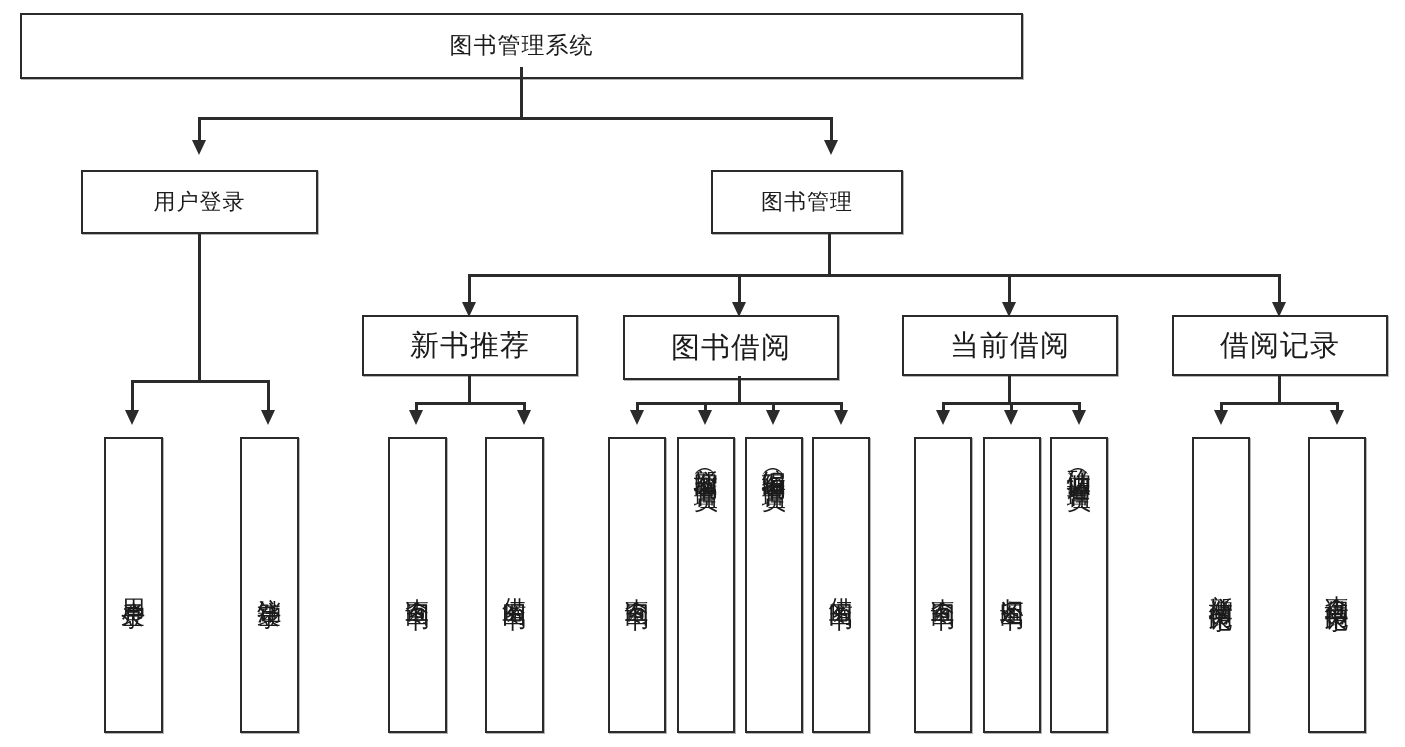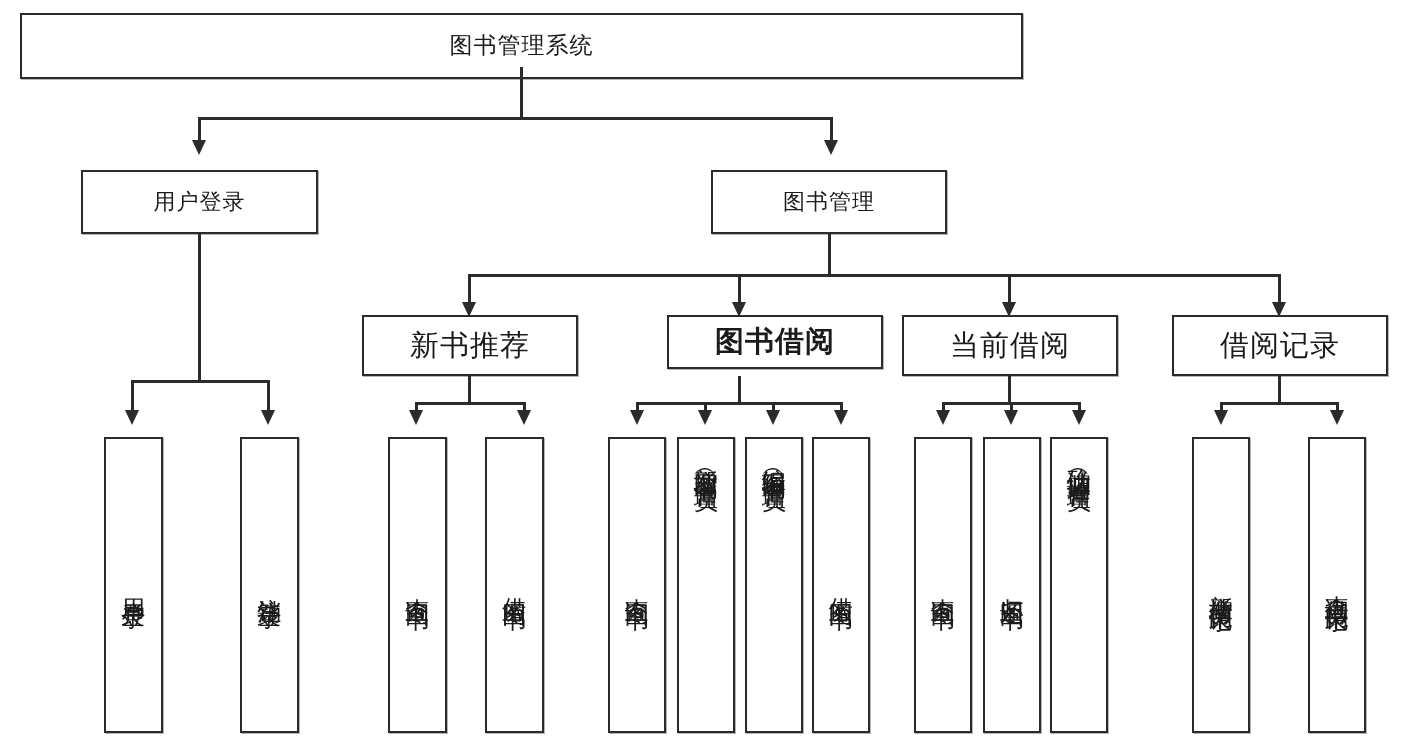--- a/index.html
+++ b/index.html
@@ -89,21 +89,21 @@
   <div class="h-line" style="left:198px;top:117px;width:634px;height:2.5px;"></div>
 
   <div class="v-line" style="left:198px;top:117px;width:2.5px;height:25px;"></div>
   <div class="v-line" style="left:830px;top:117px;width:2.5px;height:25px;"></div>
   <div class="arrow" style="left:192px;top:140px;"></div>
   <div class="arrow" style="left:824px;top:140px;"></div>
 
   <div class="node lvl2" style="left:81px;top:170px;width:237px;height:64px;">
     <span class="label">用户登录</span>
   </div>
-  <div class="node lvl2" style="left:711px;top:170px;width:236px;height:64px;">
+  <div class="node lvl2" style="left:711px;top:170px;width:192px;height:64px;">
     <span class="label">图书管理</span>
   </div>
 
   <div class="v-line" style="left:198px;top:234px;width:2.5px;height:148px;"></div>
   <div class="h-line" style="left:131px;top:380px;width:138px;height:2.5px;"></div>
   <div class="v-line" style="left:131px;top:380px;width:2.5px;height:32px;"></div>
   <div class="v-line" style="left:267px;top:380px;width:2.5px;height:32px;"></div>
   <div class="arrow" style="left:125px;top:410px;"></div>
   <div class="arrow" style="left:261px;top:410px;"></div>
 
@@ -114,21 +114,21 @@
   <div class="v-line" style="left:1008px;top:274px;width:2.5px;height:30px;"></div>
   <div class="v-line" style="left:1278px;top:274px;width:2.5px;height:30px;"></div>
   <div class="arrow" style="left:462px;top:302px;"></div>
   <div class="arrow" style="left:732px;top:302px;"></div>
   <div class="arrow" style="left:1002px;top:302px;"></div>
   <div class="arrow" style="left:1272px;top:302px;"></div>
 
   <div class="node lvl3" style="left:362px;top:315px;width:216px;height:61px;">
     <span class="label">新书推荐</span>
   </div>
-  <div class="node lvl3" style="left:667px;top:315px;width:216px;height:54px;font-weight:bold;">
+  <div class="node lvl3" style="left:623px;top:315px;width:216px;height:65px;">
     <span class="label">图书借阅</span>
   </div>
   <div class="node lvl3" style="left:1172px;top:315px;width:216px;height:61px;">
     <span class="label">借阅记录</span>
   </div>
   <div class="node lvl3" style="left:902px;top:315px;width:216px;height:61px;">
     <span class="label">当前借阅</span>
   </div>
 
   <div class="v-line" style="left:468px;top:376px;width:2.5px;height:28px;"></div>

